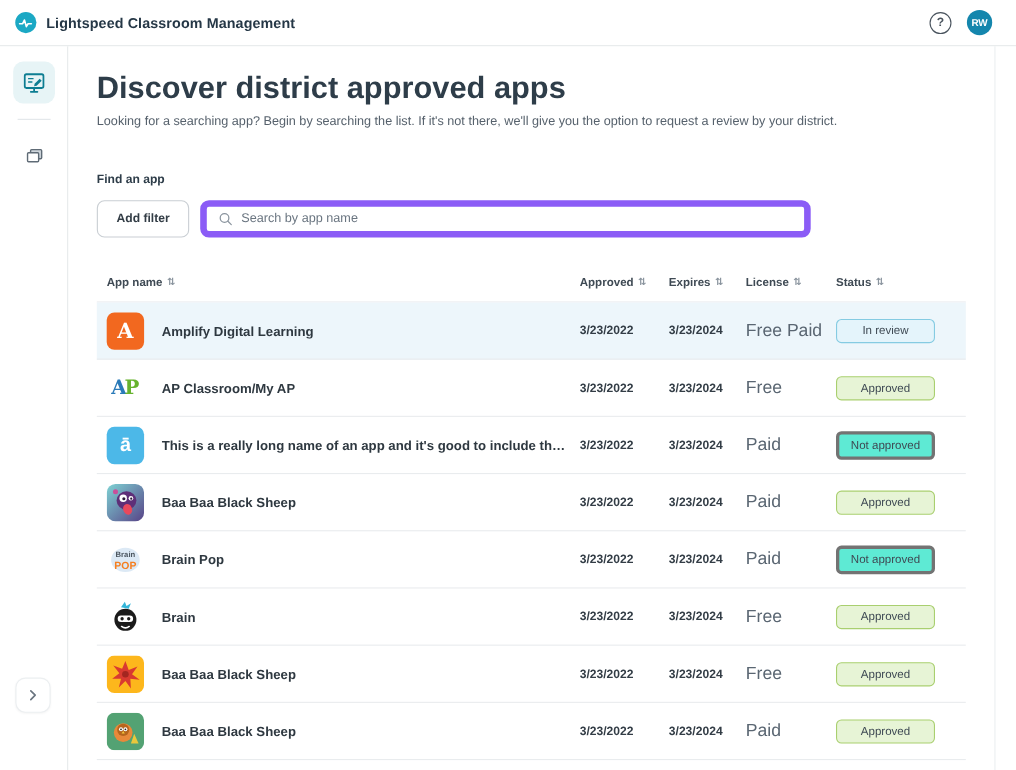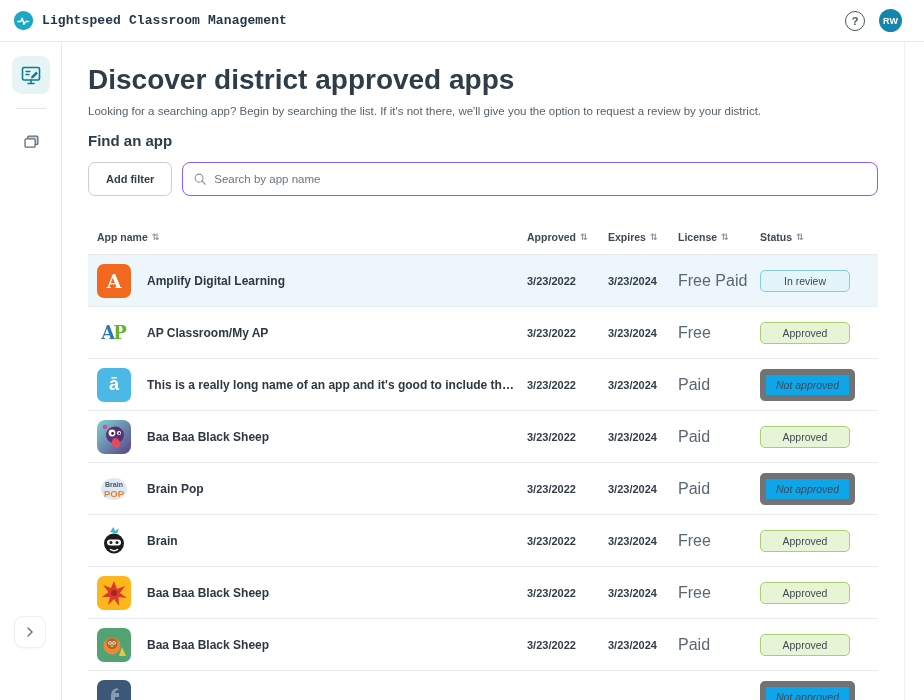--- a/index.html
+++ b/index.html
@@ -4,21 +4,21 @@
 <style>
   * { margin:0; padding:0; box-sizing:border-box; }
   html,body { width:924px; height:700px; overflow:hidden; background:#fff;
     font-family:"Liberation Sans", sans-serif; color:#2e3d49; }
 
   
   .topbar { position:absolute; top:0; left:0; width:924px; height:42px;
     border-bottom:1px solid #e7eaec; display:flex; align-items:center; background:#fff; z-index:5; }
   .brand { display:flex; align-items:center; gap:8px; padding-left:13px; }
   .logo { width:21px; height:21px; display:block; }
-  .brand-title { font-size:13px; font-weight:700; color:#253746; letter-spacing:.1px;font-family:Liberation Mono, monospace; }
+  .brand-title { font-size:13px; font-weight:700; color:#253746; letter-spacing:.1px; }
   .topbar-right { margin-left:auto; display:flex; align-items:center; gap:14px; padding-right:22px; }
   .help-btn { width:20px; height:20px; border:1.5px solid #4a545e; border-radius:50%;
     display:flex; align-items:center; justify-content:center; font-size:11px; font-weight:700;
     color:#4a545e; background:#fff; cursor:pointer; }
   .avatar { width:23px; height:23px; border-radius:50%; background:#1486ad; color:#fff;
     font-size:9px; font-weight:700; display:flex; align-items:center; justify-content:center; cursor:pointer; }
 
   
   .sidebar { position:absolute; top:42px; left:0; width:62px; height:658px;
     border-right:1px solid #e7eaec; background:#fff; z-index:4; }
@@ -28,27 +28,27 @@
   .side-divider { width:30px; height:1px; background:#e2e6e9; margin:14px auto; }
   .expand-btn { position:absolute; left:14px; bottom:52px; width:32px; height:32px;
     border:1px solid #eceff1; border-radius:9px; background:#fff; display:flex;
     align-items:center; justify-content:center; cursor:pointer; box-shadow:0 1px 2px rgba(0,0,0,.04); }
 
   
   .main { position:absolute; top:42px; left:62px; width:843px; height:658px;
     border-right:1px solid #eceff1; padding:22px 0 0 26px; overflow:hidden; background:#fff; }
   .page-title { font-size:28px; font-weight:700; color:#2e3d49; }
   .page-subtitle { margin-top:9px; font-size:11.5px; color:#56616c; width:790px; }
-  .section-heading { margin-top:15px; font-size:15px; font-weight:700; color:#2e3d49; }
-
-  .controls { margin-top:13px; display:flex; gap:10px; width:790px; }
+  .section-heading { margin-top:40px; font-size:11px; font-weight:700; color:#2e3d49; }
+
+  .controls { margin-top:13px; display:flex; gap:10px; width:649px; }
   .btn-filter { padding:0 17px; height:34px; background:#fff; border:1px solid #c9ced3;
     border-radius:7px; font-size:11px; font-weight:700; color:#333d46; cursor:pointer;
     font-family:"Liberation Sans", sans-serif; }
-  .search-box { flex:1; height:34px; border:1px solid #8b5cf6; border-radius:8px;
+  .search-box { flex:1; height:34px; border:6px solid #8b5cf6; border-radius:8px;
     display:flex; align-items:center; padding:0 10px; gap:7px; background:#fff; }
   .search-box input { border:none; outline:none; flex:1; font-size:11.5px; color:#333d46;
     font-family:"Liberation Sans", sans-serif; background:transparent; }
   .search-box input::placeholder { color:#6a7580; }
 
   
   .table { margin-top:24px; width:790px; }
   .thead, .trow { display:grid; grid-template-columns:439px 81px 70px 82px 118px; align-items:center; }
   .thead { height:34px; }
   .th { font-size:10.5px; font-weight:700; color:#3f4a54; display:flex; align-items:center; gap:4px; }
@@ -67,21 +67,21 @@
   .serif { font-family:"DejaVu Serif", serif; font-size:19px; font-weight:700; }
   .ap-a { font-family:"DejaVu Serif", serif; font-size:18px; font-weight:700; color:#2a7ab8; }
   .ap-p { font-family:"DejaVu Serif", serif; font-size:18px; font-weight:700; color:#67b32e; margin-left:-2px; }
   .app-name { font-size:12px; font-weight:700; color:#2e3840; white-space:nowrap;
     overflow:hidden; text-overflow:ellipsis; max-width:370px; }
   .c-approved, .c-expires { font-size:11px; font-weight:700; color:#333d46; }
   .c-license { font-size:16px; color:#5a6672; }
   .badge { display:inline-block; min-width:90px; text-align:center; padding:4px 10px;
     border-radius:5px; font-size:10.5px; color:#3f4a54; }
   .badge-ok  { background:#e7f4d6; border:1px solid #a9cf6f; }
-  .badge-no  { background:#0ea5e9; border:6px solid #737373;font-style:italic; }
+  .badge-no  { background:#5eead4; border:3px solid #737373; }
   .badge-rev { background:#e4f4fb; border:1.5px solid #85cbe2; }
 </style>
 </head>
 <body>
 
 <header class="topbar">
   <div class="brand">
     <svg class="logo" viewBox="0 0 24 24">
       <circle cx="12" cy="12" r="11" fill="#1ba8c4"></circle>
       <path d="M5.5 13.2 h3.2 l1.8-3.8 l2 6.8 l1.8-3 h3.4" stroke="#fff" stroke-width="1.7" fill="none" stroke-linecap="round" stroke-linejoin="round"></path>

